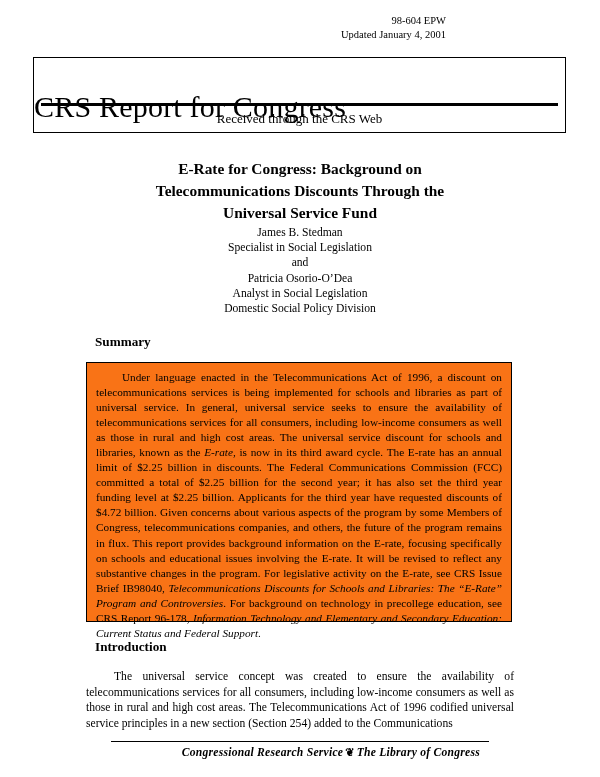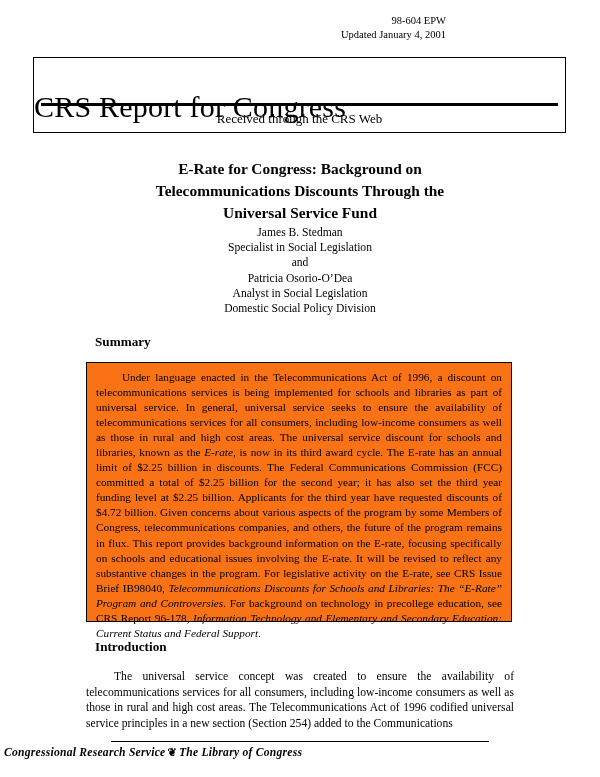--- a/index.html
+++ b/index.html
@@ -147,23 +147,23 @@
   .footer-rule {
     position: absolute;
     left: 111px;
     width: 378px;
     top: 741px;
     height: 1.4px;
     background: #000;
   }
   .footer {
     position: absolute;
-    left: 4px; right: 0;
+    left: 16px; right: 0;
     top: 744px;
-    text-align: left;
+    text-align: right;
     font-size: 11.6px;
     line-height: 16px;
     font-weight: bold;
     font-style: italic;
     letter-spacing: 0.25px;
   }
   .footer .ornament {
     font-style: normal;
     font-weight: bold;
     font-size: 11px;

